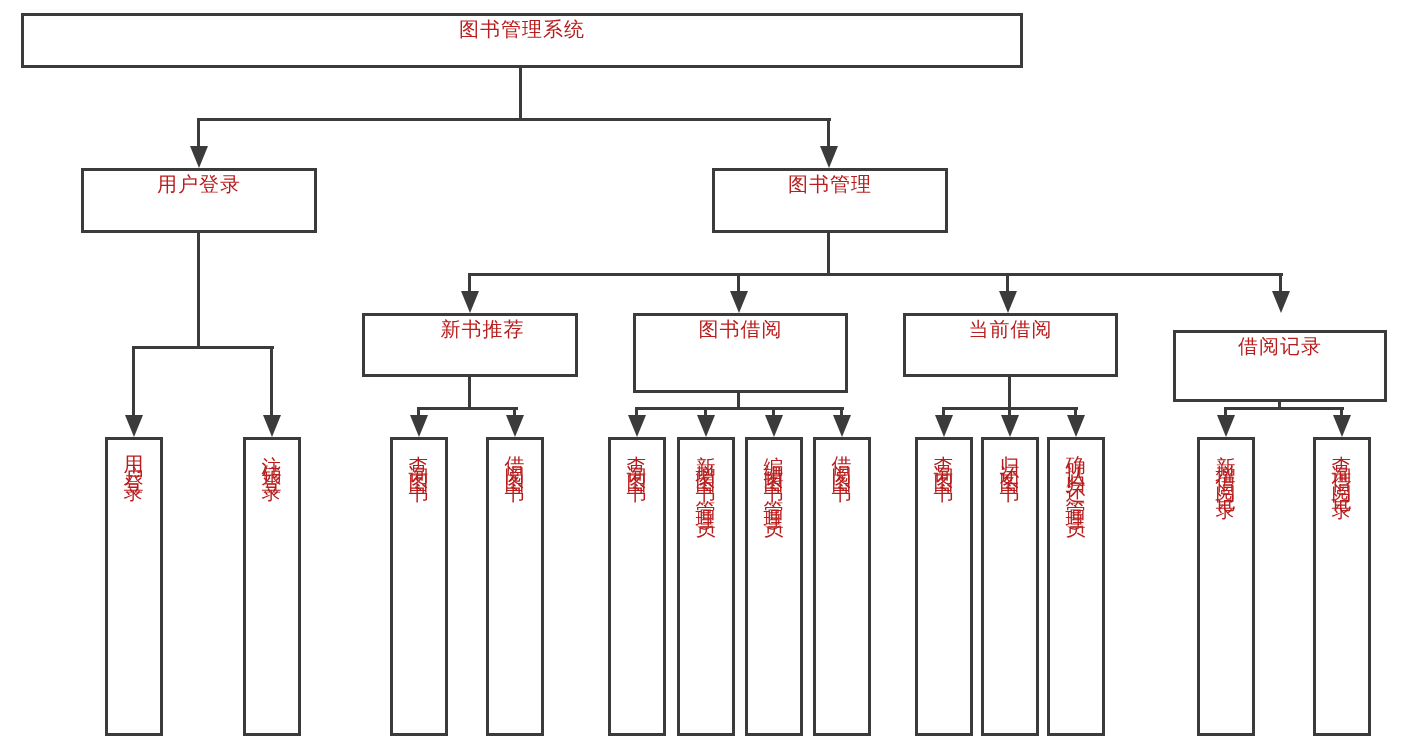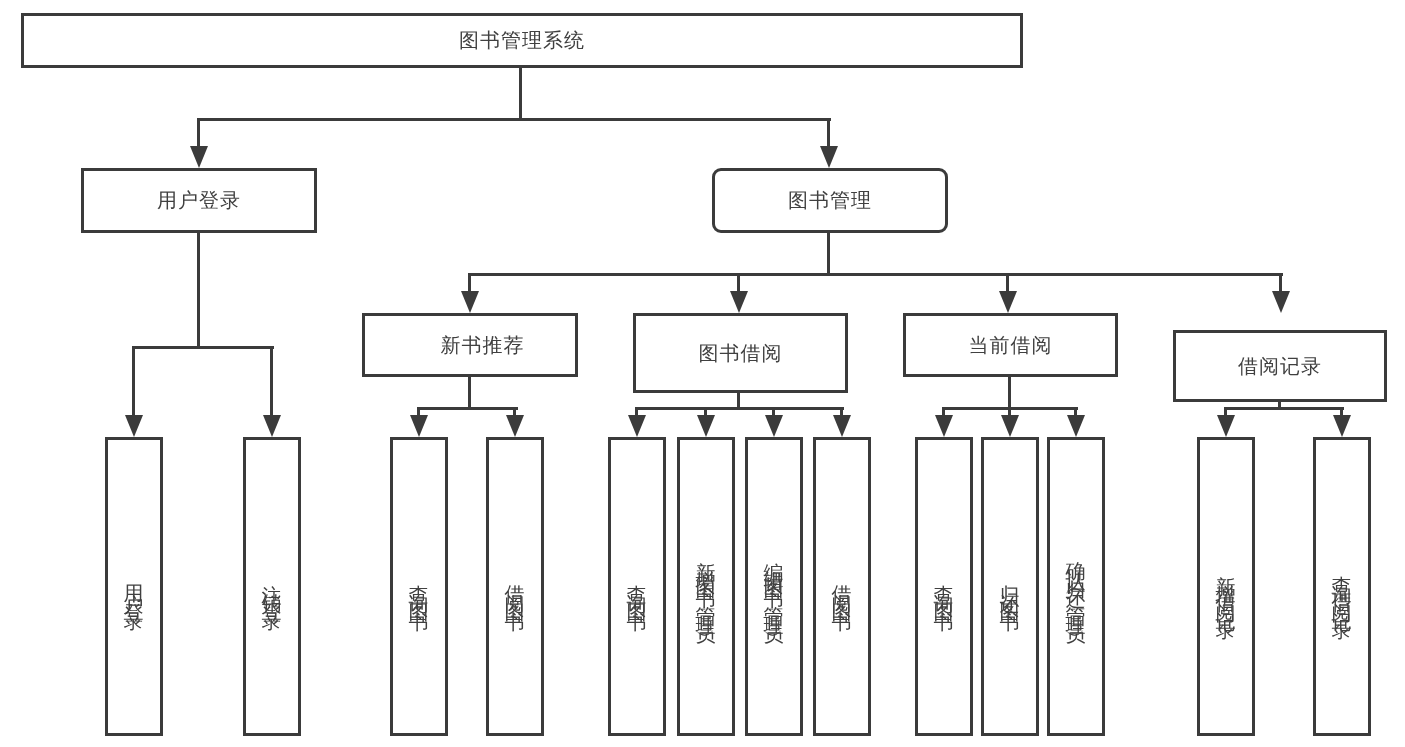--- a/index.html
+++ b/index.html
@@ -9,23 +9,22 @@
     background:#ffffff;
     font-family:"Liberation Sans", sans-serif;
     overflow:hidden;
   }
   .box{
     position:absolute;
     box-sizing:border-box;
     border:3px solid #3b3b3b;
     background:#ffffff;
     display:flex;
-    align-items:center;
     justify-content:center;
-    color:#404040;
+    color:#b91c1c;
     font-size:20px;
     z-index:1;
     letter-spacing:1px;
   }
   .leaf .vtext{
     writing-mode:vertical-rl;
     text-orientation:mixed;
     letter-spacing:9px;
     line-height:1;
   }
@@ -115,21 +114,21 @@
   <div class="vline" style="left:1340px;top:407px;height:10px;"></div>
   <div class="arrowhead" style="left:1333px;top:415px;"></div>
 
   <div class="box" style="left:21px;top:13px;width:1002px;height:55px;">
     <span>图书管理系统</span>
   </div>
 
   <div class="box" style="left:81px;top:168px;width:236px;height:65px;">
     <span>用户登录</span>
   </div>
-  <div class="box" style="left:712px;top:168px;width:236px;height:65px;border-radius:9px;">
+  <div class="box" style="left:712px;top:168px;width:236px;height:65px;">
     <span>图书管理</span>
   </div>
 
   <div class="box" style="left:362px;top:313px;width:216px;height:64px;padding-left:25px;">
     <span>新书推荐</span>
   </div>
   <div class="box" style="left:633px;top:313px;width:215px;height:80px;">
     <span>图书借阅</span>
   </div>
   <div class="box" style="left:903px;top:313px;width:215px;height:64px;">

